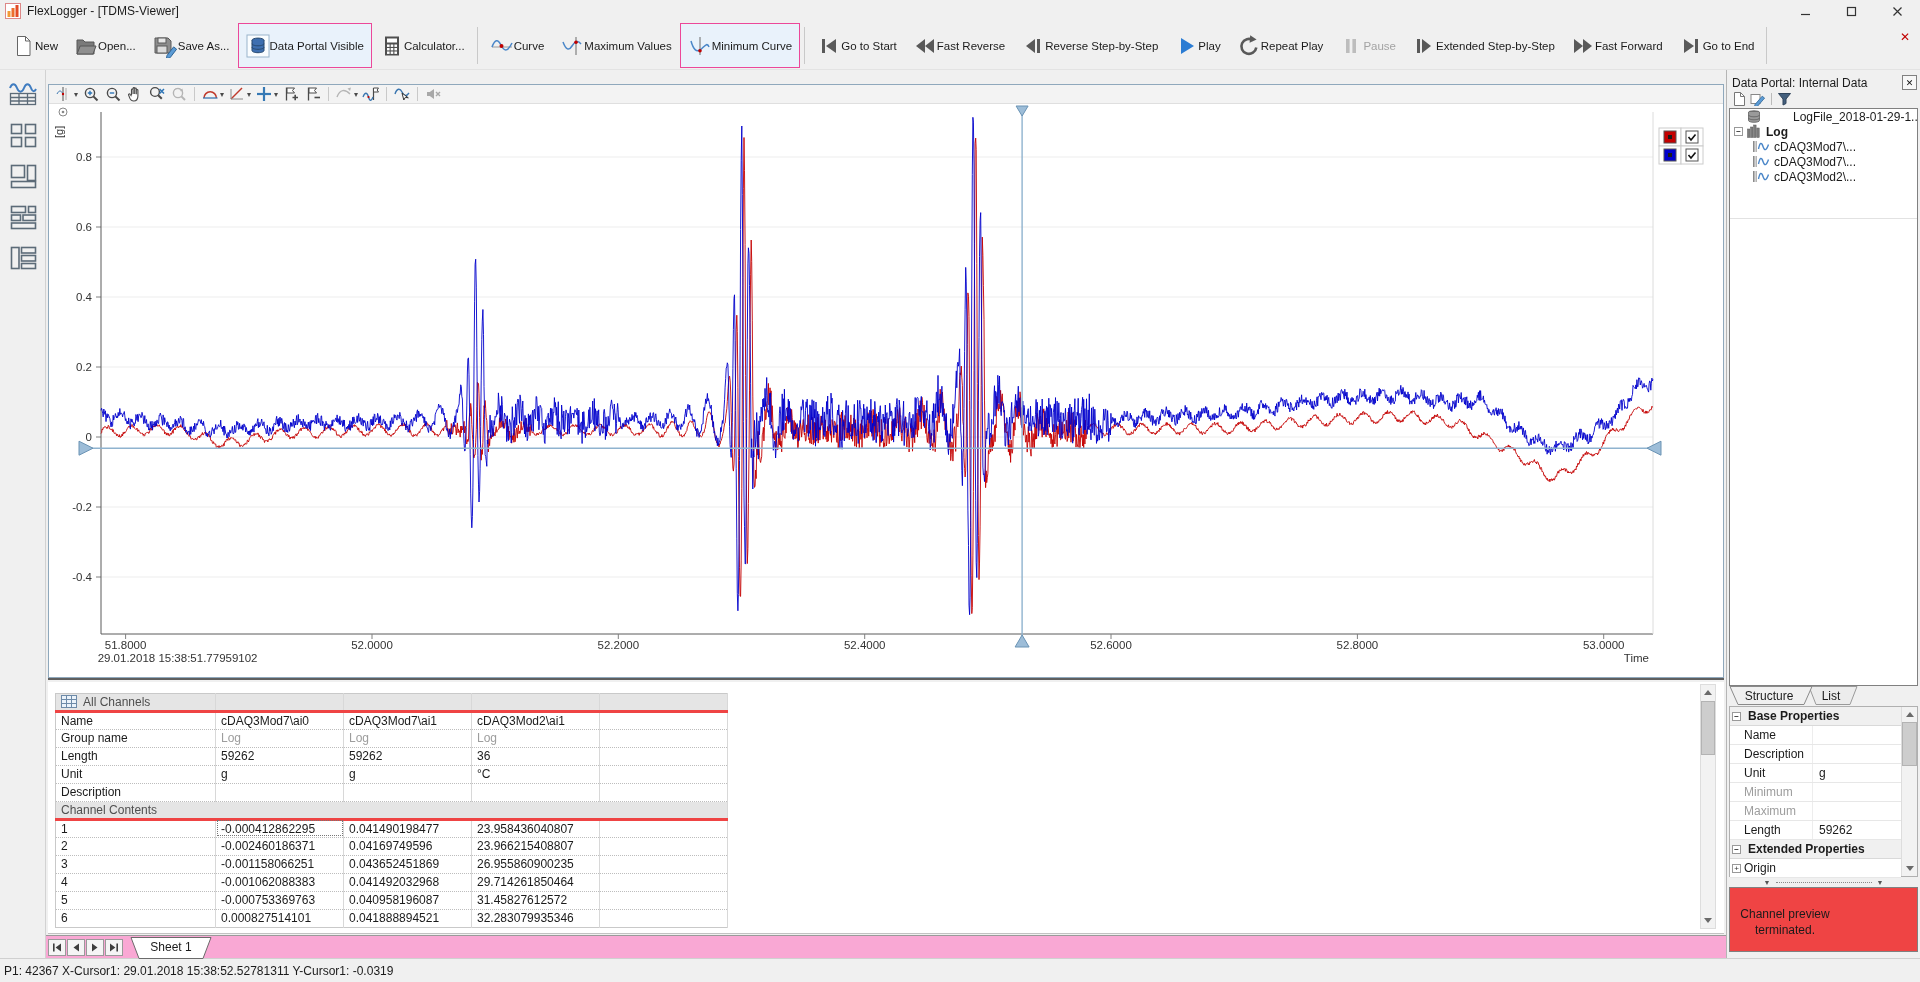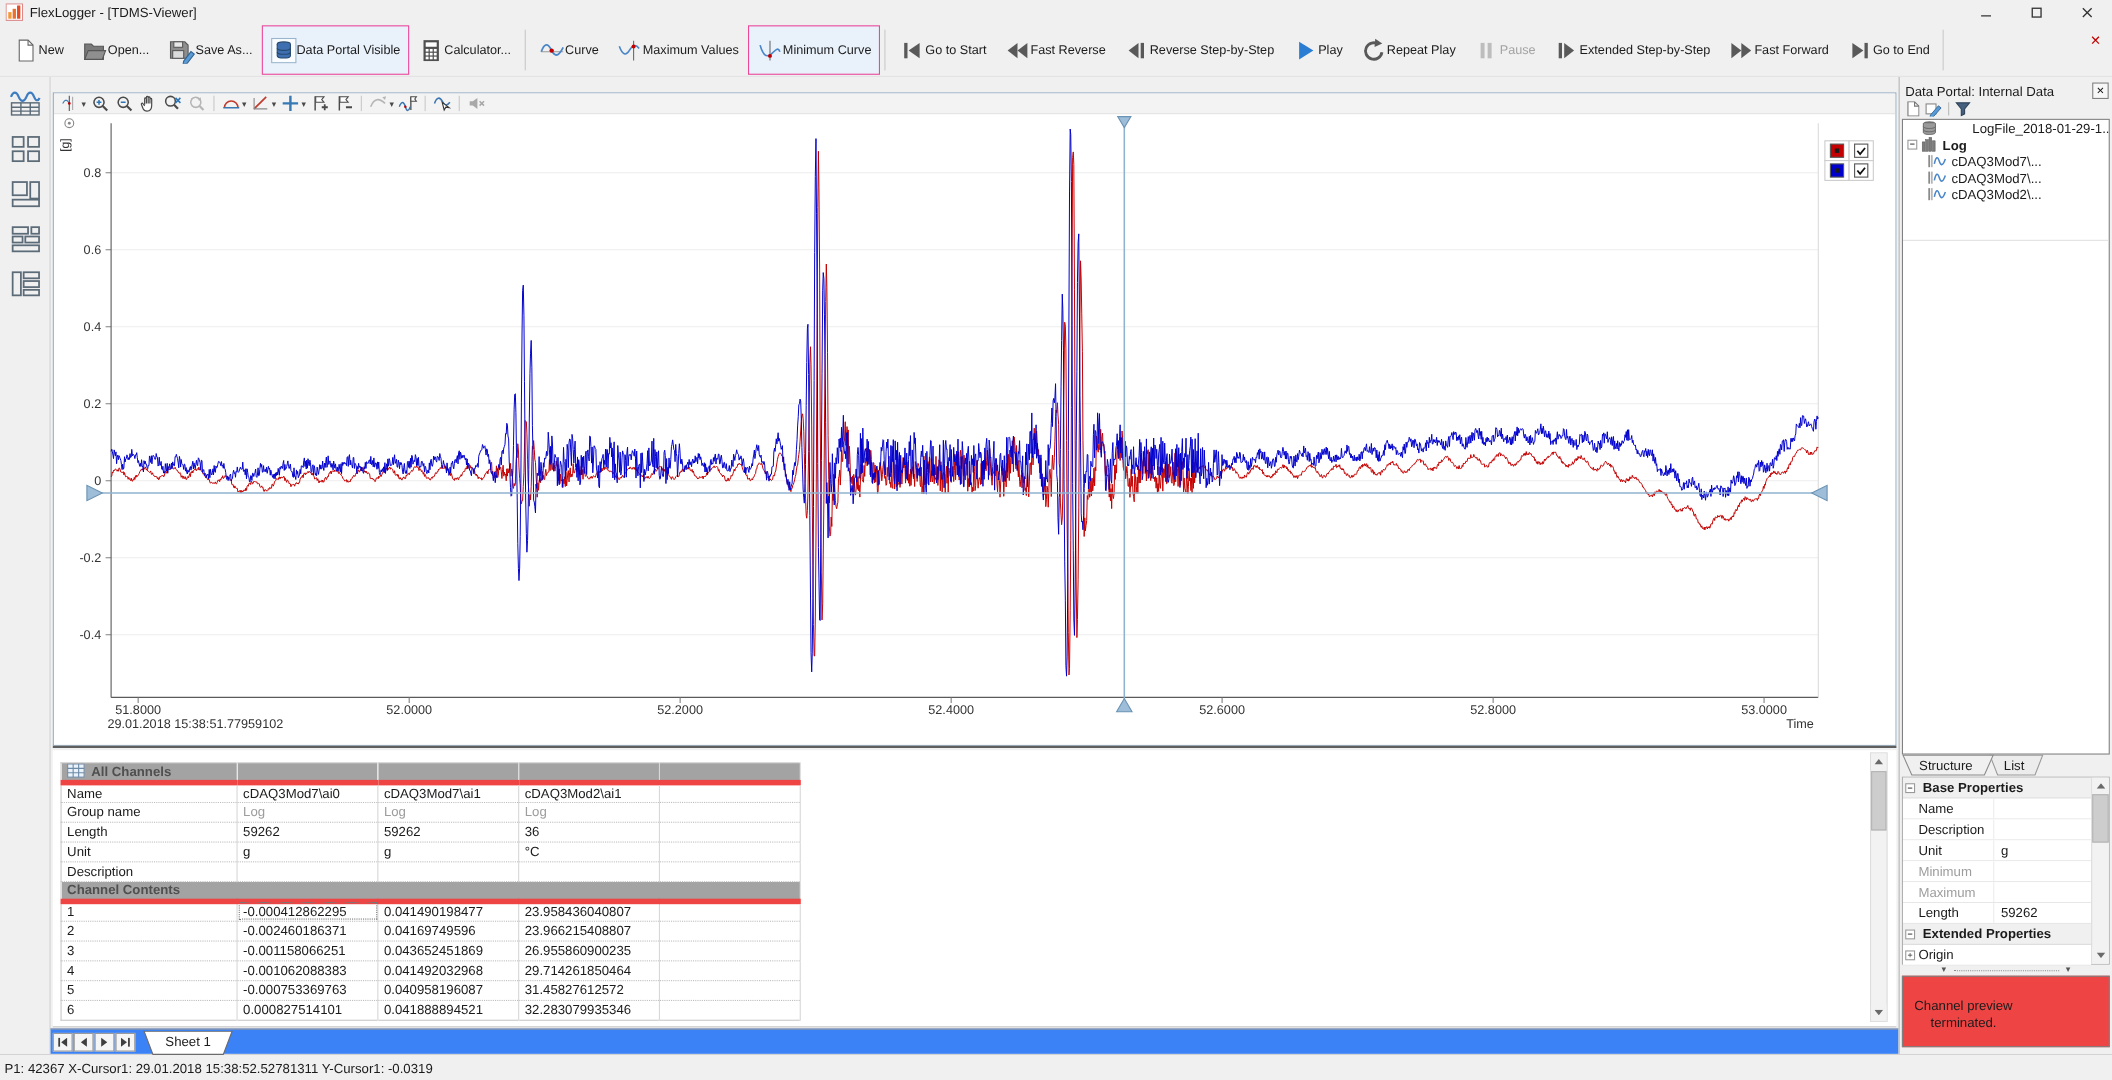--- a/index.html
+++ b/index.html
@@ -28,30 +28,30 @@
 .viewer{margin:14px 2px 0 2px;height:594px;background:#fff;border:1px solid #8fa8bc;display:flex;flex-direction:column}
 .charttb{height:19px;background:#f3f3f3;border-bottom:1px solid #dfdfdf;display:flex;align-items:center;padding-left:4px}
 .cbtn{display:flex;align-items:center;padding:0 2px;height:18px}
 .cbtn .caret{font-size:8px;color:#4a4a4a;margin-left:1px}
 .csep{width:1px;height:14px;background:#c9c9c9;margin:0 4px}
 .chartwrap{flex:1;position:relative;background:#fff}
 .darkline{height:2px;background:#5f5f5f;margin:0 2px}
 .tablepanel{height:253px;background:#fff;margin:2px 2px 0 2px;position:relative;border-bottom:1px solid #c2c2c2}
 table.chtable{border-collapse:collapse;table-layout:fixed;position:absolute;left:7px;top:11px;border:1px solid #c9c9c9;background:#fff}
 table.chtable td{height:18px;padding:0 5px;border-right:1px solid #d8d8d8;border-bottom:1px dotted #bdbdbd;font-size:12px;overflow:hidden;white-space:nowrap}
-table.chtable tr.t-section td{background:#a3a3a3;font-weight:bold;color:#4f4f4f;border-bottom:5px solid #ef4444}
+table.chtable tr.t-section td{background:#e5e5e5;font-weight:normal;color:#4f4f4f;border-bottom:3px solid #ef4444}
 table.chtable td.dim{color:#9d9d9d}
 table.chtable td.focus-cell{outline:1px dotted #777;outline-offset:-2px}
 .t-title-icon{display:inline-block;vertical-align:-2px;margin-right:6px}
 
 .vscroll{position:absolute;width:16px;background:#f2f2f2;border:1px solid #ddd}
 .sbtn{position:absolute;left:0;right:0;height:15px;display:flex;align-items:center;justify-content:center;background:#f2f2f2}
 .sthumb{position:absolute;left:0;right:0;background:#cdcdcd;border:1px solid #b3b3b3}
 
-.sheetbar{height:23px;margin-top:1px;background:#3b82f6;border-top:1px solid #9a9a9a;display:flex;align-items:center;padding-left:2px}
+.sheetbar{height:23px;margin-top:1px;background:#f9a8d4;border-top:1px solid #9a9a9a;display:flex;align-items:center;padding-left:2px}
 .snav{display:flex;gap:1px;margin-right:6px}
 .snavbtn{width:18px;height:17px;border:1px solid #9a9a9a;background:#f5f5f5;display:flex;align-items:center;justify-content:center}
 .sheettab{position:relative;width:84px;height:22px;margin-top:1px}
 .sheettab .stlabel{position:absolute;left:0;right:0;top:3px;text-align:center;font-size:12px}
 
 .rightpanel{width:194px;border-left:1px solid #b5b5b5;display:flex;flex-direction:column;background:#f0f0f0}
 .dp-header{height:20px;display:flex;align-items:flex-end;padding:3px 3px 0 5px}
 .dp-title{flex:1;font-size:12px}
 .dp-close{width:15px;height:15px;border:1px solid #808080;background:#f7f7f7;display:flex;align-items:center;justify-content:center;font-size:9px;font-weight:bold;color:#111}
 .dp-icons{height:16px;display:flex;align-items:center;gap:5px;padding:1px 0 0 5px;margin-bottom:2px}

